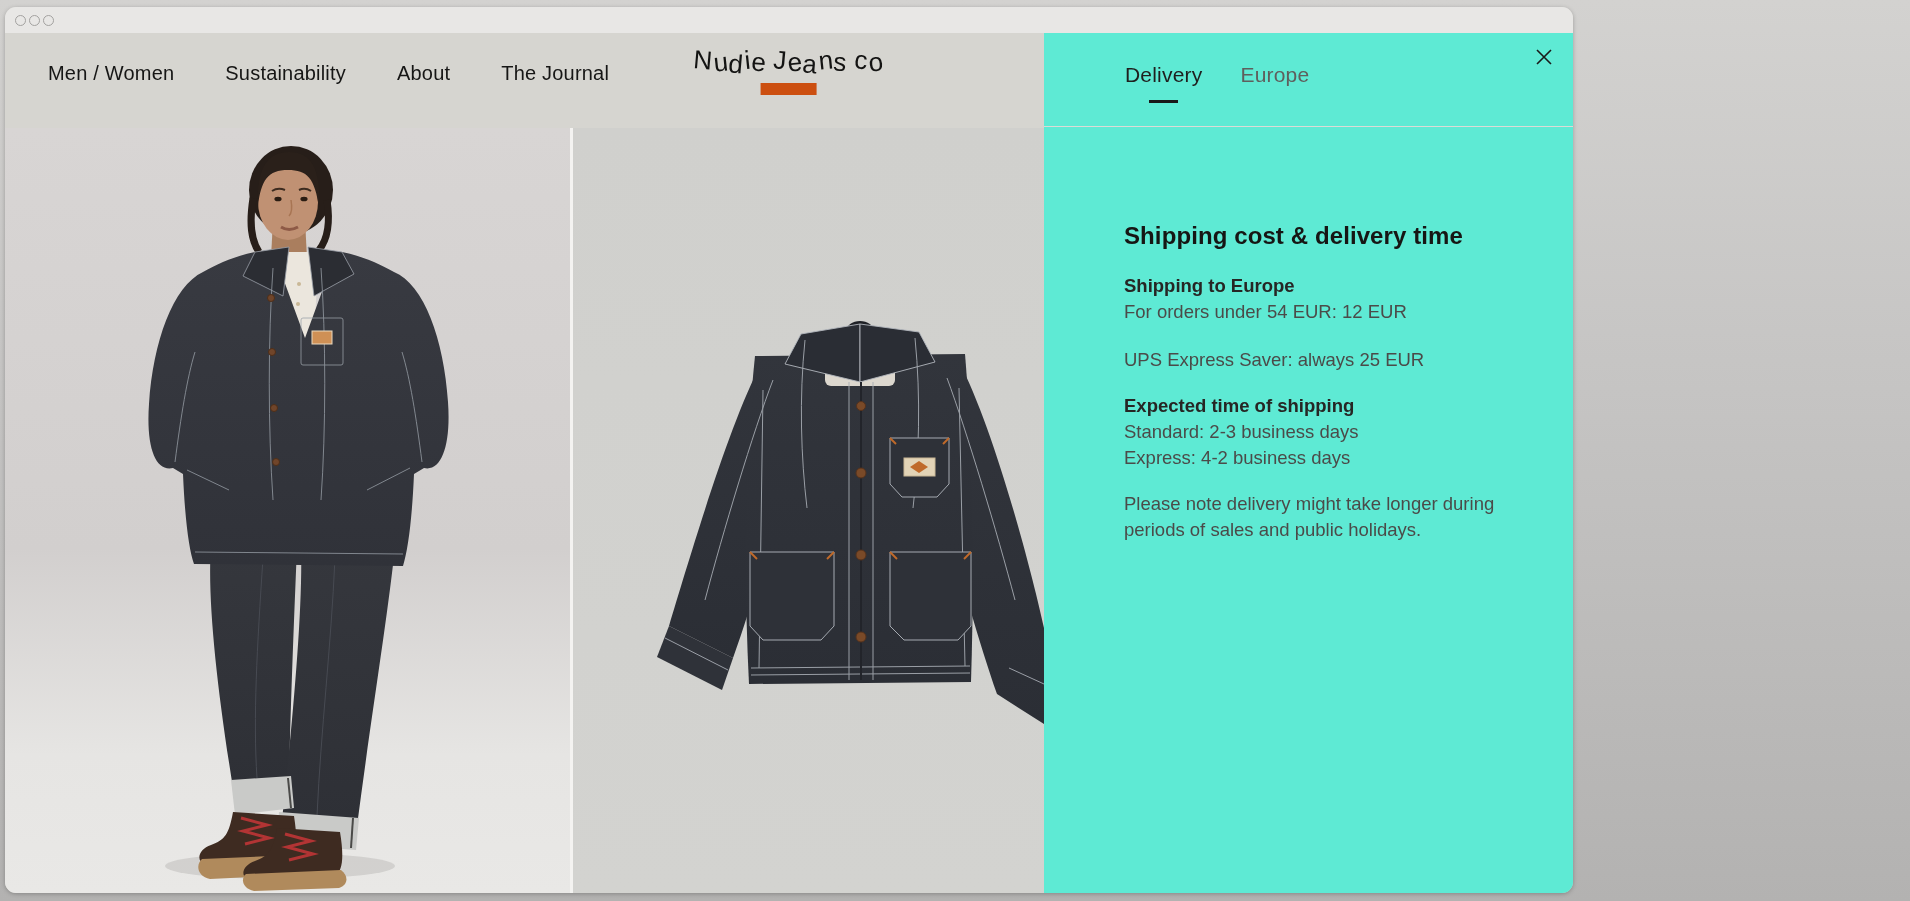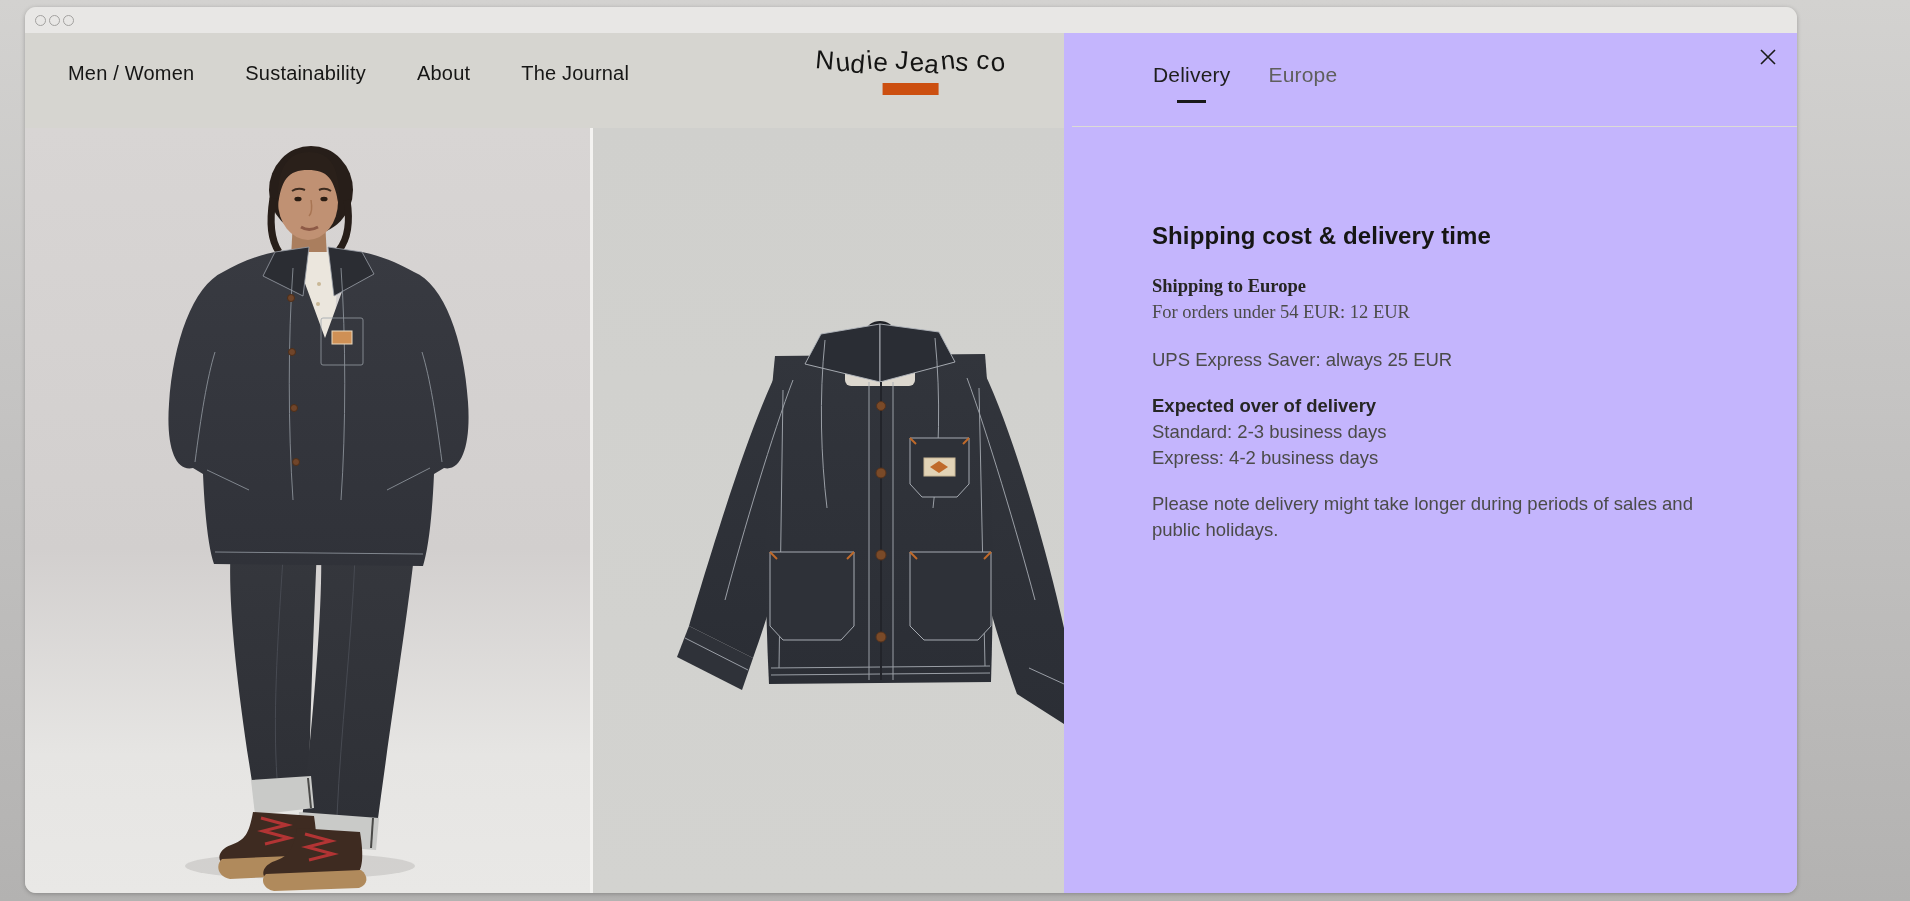--- a/index.html
+++ b/index.html
@@ -3,24 +3,23 @@
 <meta charset="utf-8">
 <style>
   * { margin:0; padding:0; box-sizing:border-box; }
   html,body { width:1910px; height:901px; overflow:hidden; }
   body {
     font-family:"Liberation Sans","DejaVu Sans",sans-serif;
     background:linear-gradient(180deg,#d3d2d0 0%,#c6c5c4 40%,#b3b2b1 100%);
     position:relative;
   }
   .window {
-    position:absolute; left:5px; top:7px; width:1772px; height:886px;
+    position:absolute; left:5px; top:7px; width:1568px; height:886px;
     border-radius:11px; overflow:hidden; background:#d6d5d0;
     box-shadow:0 1px 4px rgba(0,0,0,.25);
-    margin-left:20px;
   }
   .titlebar {
     position:absolute; left:0; top:0; width:100%; height:26px;
     background:#e8e7e5; display:flex; align-items:center; padding-left:10px; gap:3px;
   }
   .tl {
     width:11px; height:11px; border:1.5px solid #a2a19f; border-radius:50%;
     background:transparent; display:inline-block;
   }
   .page { position:absolute; left:0; top:26px; right:0; bottom:0; }
@@ -49,43 +48,42 @@
   .gallery { position:absolute; left:0; top:95px; bottom:0; width:1039px; display:flex; }
   .photo { position:relative; height:100%; overflow:hidden; }
   .photo-1 { width:565px; }
   .photo-gap { width:3px; height:100%; background:#f4f3f1; }
   .photo-2 { width:471px; }
   .photo svg { display:block; }
 
   
   .panel {
     position:absolute; left:1039px; top:0; right:0; bottom:0;
-    background:#c4b5fd;
-    padding-left:8px;
+    background:#5eead4;
   }
   .panel-header { position:relative; height:94px; border-bottom:1px solid #dcdbd6; }
   .tabs { position:absolute; left:81px; top:30px; display:flex; gap:38px; }
   .tab { cursor:pointer; text-align:center; }
   .tab-label { font-size:21px; color:#5f5f5d; letter-spacing:.2px; }
   .tab-active .tab-label { color:#1f1f1e; }
   .tab-underline { display:block; width:29px; height:3px; background:#19191a; margin:13px auto 0; }
   .close-btn {
     position:absolute; right:16px; top:11px; width:26px; height:26px;
     background:none; border:none; cursor:pointer; display:flex; align-items:center; justify-content:center;
   }
 
   .panel-body { padding:0 60px 0 80px; }
   .heading {
     margin-top:91px; font-size:24px; line-height:36px; font-weight:700;
     color:#161614; letter-spacing:.1px;
   }
   .panel-body p { font-size:18.5px; line-height:26px; max-width:760px; }
   .t { font-weight:600; color:#262624; }
   .l { font-weight:400; color:#4b4b49; }
-  .b-shipping { margin-top:19px;font-family:Liberation Serif, serif; }
+  .b-shipping { margin-top:19px; }
   .b-express  { margin-top:22px; }
   .b-expected { margin-top:20px; }
   .b-note     { margin-top:20px; }
 </style>
 </head>
 <body>
 
 <div class="window">
 
   <div class="titlebar">
@@ -286,21 +284,21 @@
         <h2 class="heading">Shipping cost &amp; delivery time</h2>
 
         <div class="b-shipping">
           <p class="t">Shipping to Europe</p>
           <p class="l">For orders under 54 EUR: 12 EUR</p>
         </div>
 
         <p class="l b-express">UPS Express Saver: always 25 EUR</p>
 
         <div class="b-expected">
-          <p class="t">Expected over of delivery</p>
+          <p class="t">Expected time of shipping</p>
           <p class="l">Standard: 2-3 business days</p>
           <p class="l">Express: 4-2 business days</p>
         </div>
 
         <p class="l b-note">Please note delivery might take longer during periods of sales and public holidays.</p>
       </div>
     </aside>
 
   </div>
 </div>

